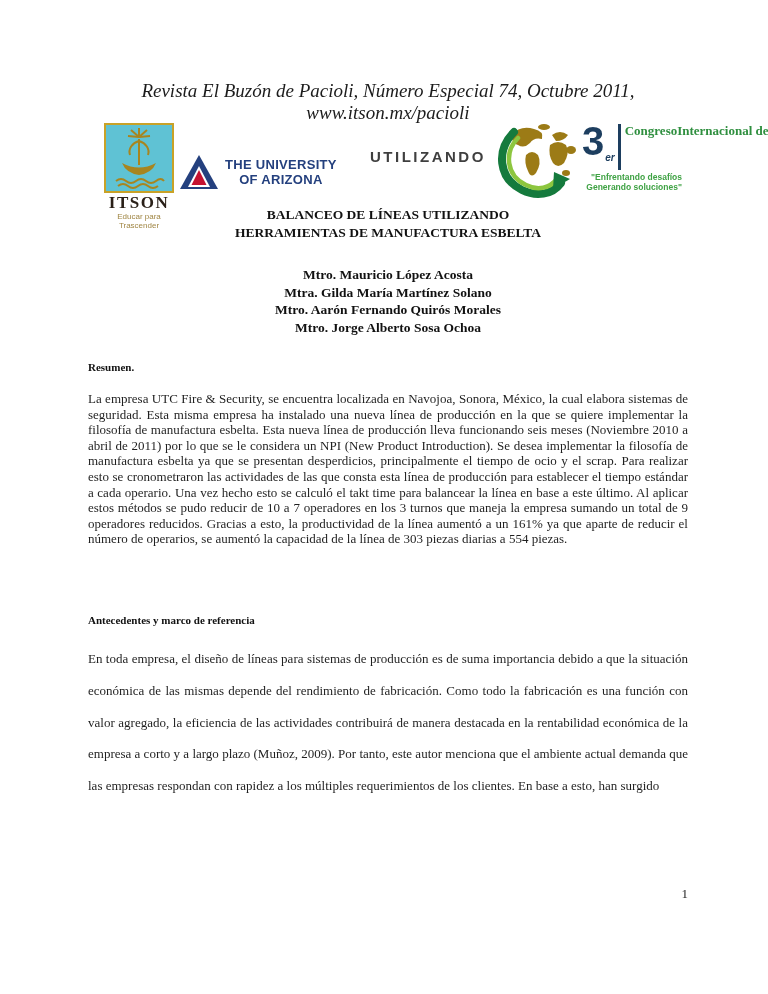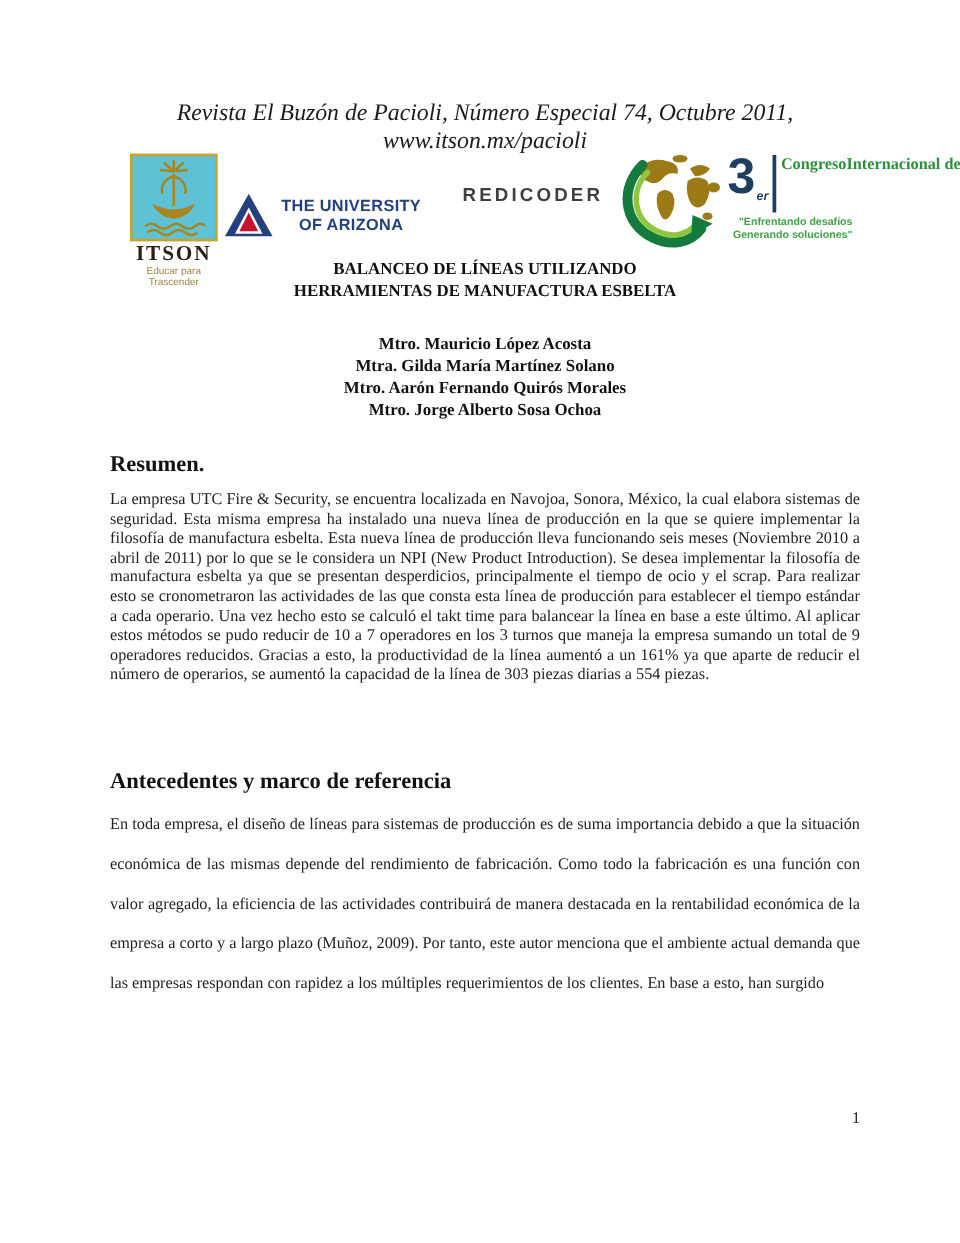--- a/index.html
+++ b/index.html
@@ -37,21 +37,21 @@
             font-size:13px; line-height:13.8px; white-space:nowrap;font-family:Liberation Serif, serif; }
   .congress-tagline { position:absolute; right:6px; top:52px; text-align:right; white-space:nowrap;
                       font-family:"Liberation Sans", sans-serif; font-size:8.5px; font-weight:bold;
                       color:#3fa244; line-height:10px; }
 
   
   .title { position:absolute; top:206px; left:88px; width:600px; text-align:center;
            font-weight:bold; font-size:13.5px; line-height:18px; color:#111; }
   .authors { position:absolute; top:266px; left:88px; width:600px; text-align:center;
              font-weight:bold; font-size:13.5px; line-height:17.7px; color:#111; }
-  .heading { position:absolute; left:88px; width:600px; font-weight:bold; font-size:18px; color:#111; }
+  .heading { position:absolute; left:88px; width:600px; font-weight:bold; font-size:11px; color:#111; }
   .h-resumen { top:361px; }
   .abstract { position:absolute; top:391px; left:88px; width:600px;
               font-size:13px; line-height:15.6px; text-align:justify; }
   .h-antecedentes { top:614px; }
   .body2 { position:absolute; top:643px; left:88px; width:600px;
            font-size:13px; line-height:31.8px; text-align:justify; }
   .pagenum { position:absolute; top:886px; left:88px; width:600px; text-align:right; font-size:13px; }
 </style>
 </head>
 <body>
@@ -92,21 +92,21 @@
       <polygon points="20,1 39,35 1,35" fill="#24407e"></polygon>
       <polygon points="20,12 31,33 9,33" fill="#ffffff"></polygon>
       <polygon points="20,16 27.5,31 12.5,31" fill="#c41230"></polygon>
     </svg>
     <div class="ua-text">
       <div>THE UNIVERSITY</div>
       <div>OF ARIZONA</div>
     </div>
   </div>
 
-  <div class="redicoder">REDICODER</div>
+  <div class="redicoder">UTILIZANDO</div>
 
   <div class="congress">
     <svg class="globe" width="82" height="82" viewBox="0 0 82 82">
       <g fill="#9c7b16">
         <path d="M16,15 Q24,5 38,9 Q48,11 46,19 Q38,17 34,23 Q28,29 22,25 Q15,23 16,15 Z"></path>
         <ellipse cx="48" cy="7" rx="6" ry="3"></ellipse>
         <path d="M30,35 Q36,29 42,35 Q46,43 40,53 Q35,59 32,51 Q28,43 30,35 Z"></path>
         <path d="M54,25 Q62,19 70,25 Q74,33 68,43 Q62,49 57,43 Q52,35 54,25 Z"></path>
         <path d="M56,15 Q64,9 72,15 Q68,21 60,21 Z"></path>
         <ellipse cx="75" cy="30" rx="5" ry="4"></ellipse>

